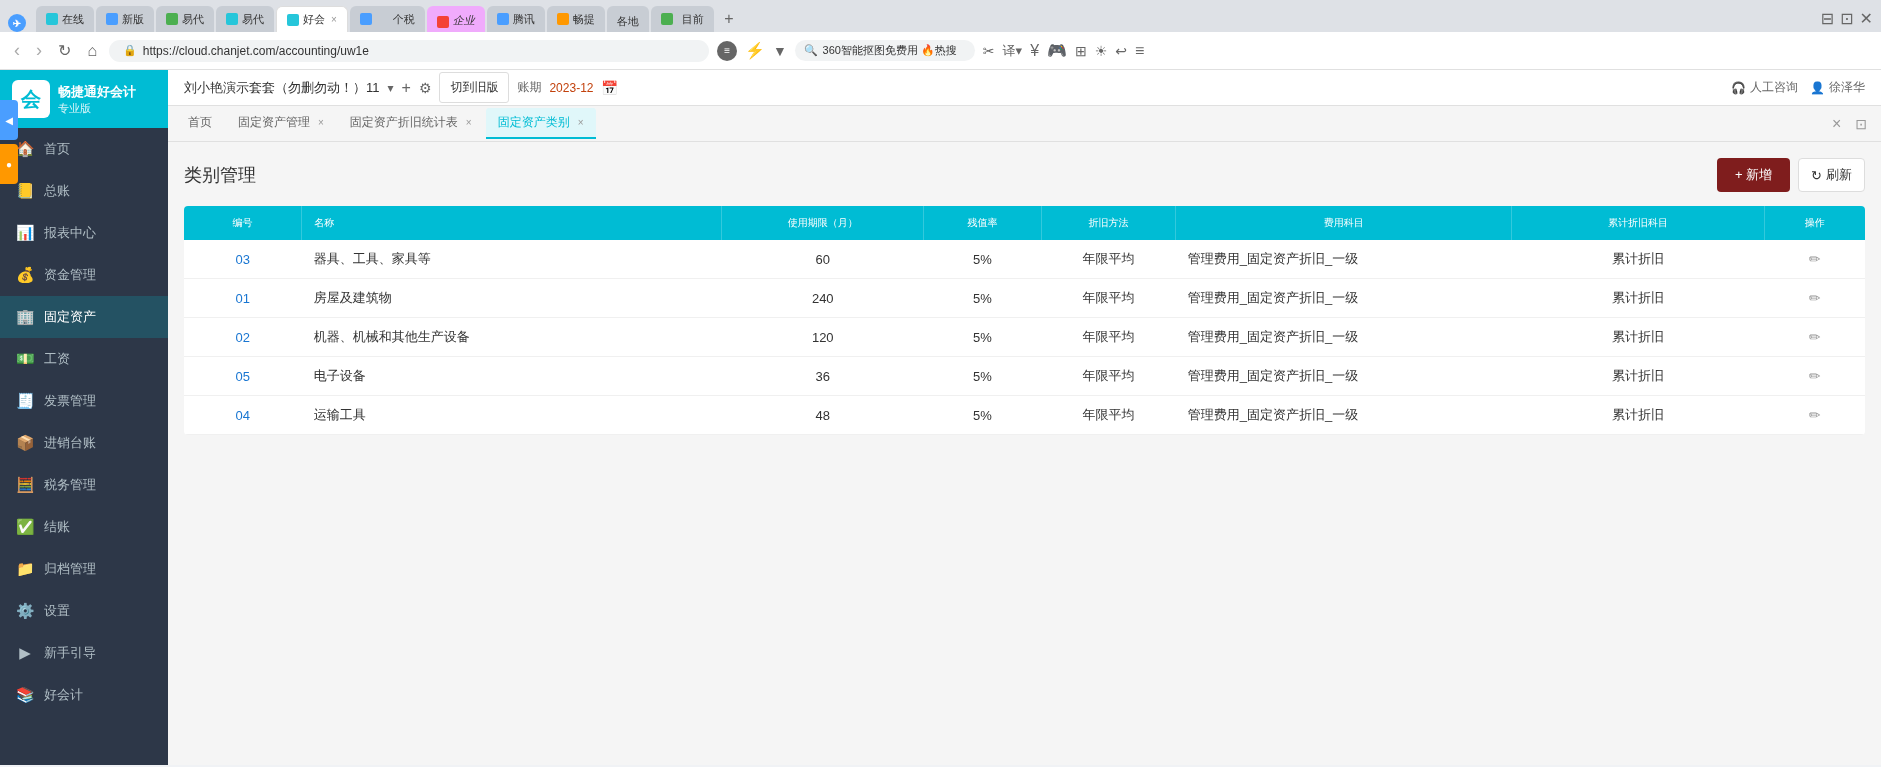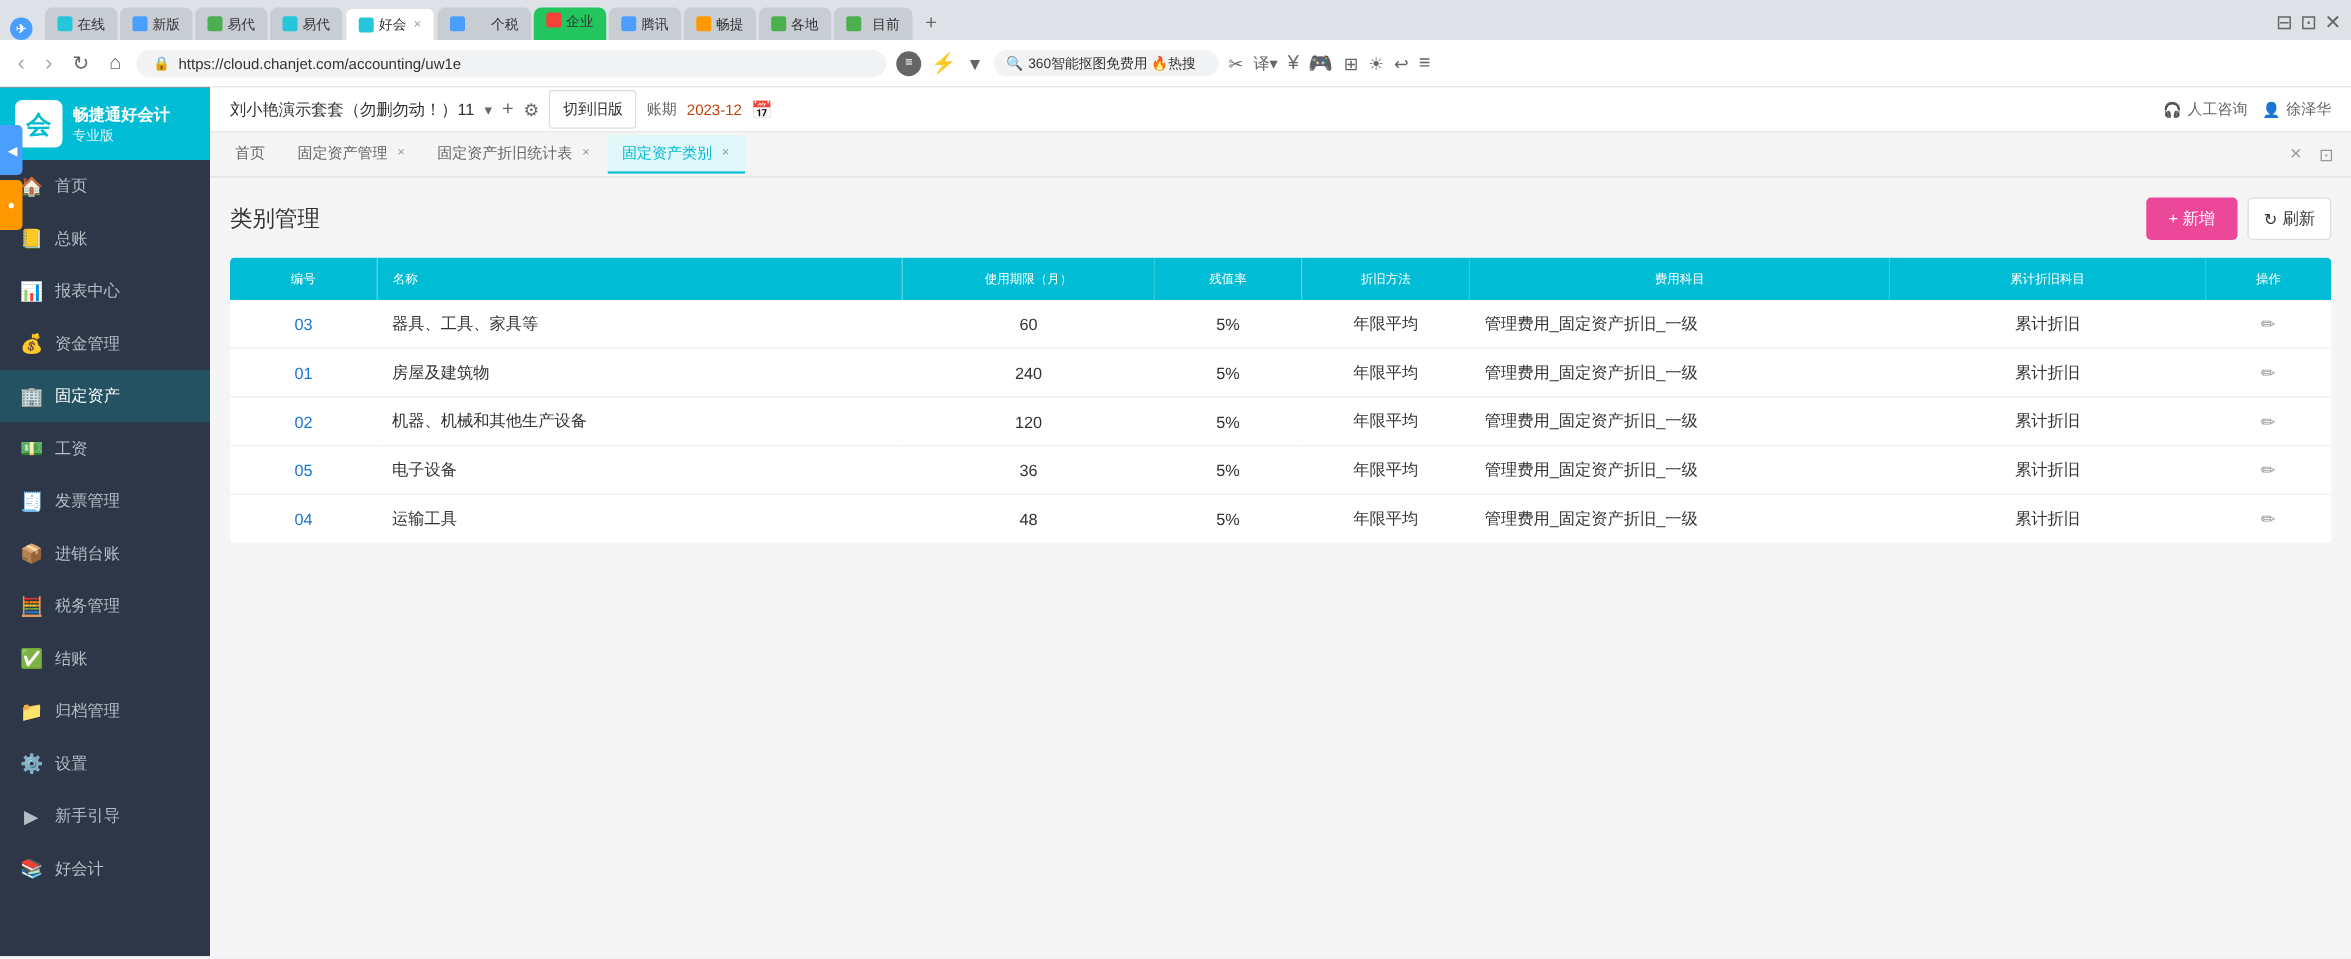--- a/index.html
+++ b/index.html
@@ -66,33 +66,33 @@
   </div>
   <div style="background:#fff; border-radius:6px 6px 0 0; padding:4px 10px; font-size:11px; display:flex; align-items:center; gap:4px; height:26px; cursor:pointer; border:1px solid #ddd; border-bottom:none;">
     <span style="width:12px; height:12px; background:#26c6da; border-radius:2px; display:inline-block;"></span>
     <span style="color:#333; white-space:nowrap;">好会</span>
     <span style="color:#999; font-size:10px; margin-left:2px; cursor:pointer;">×</span>
   </div>
   <div style="background:#c8cdd4; border-radius:6px 6px 0 0; padding:4px 10px; font-size:11px; display:flex; align-items:center; gap:4px; height:26px; cursor:pointer;">
     <span style="width:12px; height:12px; background:#4a9eff; border-radius:2px; display:inline-block;"></span>
     <span style="color:#333; white-space:nowrap;margin-left:17px;">个税</span>
   </div>
-  <div style="background:#22c55e; border-radius:6px 6px 0 0; padding:4px 10px; font-size:11px; display:flex; align-items:flex-start; gap:4px; height:26px; cursor:pointer;">
+  <div style="background:#f0abfc; border-radius:6px 6px 0 0; padding:4px 10px; font-size:11px; display:flex; align-items:flex-end; gap:4px; height:26px; cursor:pointer;font-style:italic;">
     <span style="width:12px; height:12px; background:#f44336; border-radius:2px; display:inline-block;"></span>
     <span style="color:#333; white-space:nowrap;">企业</span>
   </div>
   <div style="background:#c8cdd4; border-radius:6px 6px 0 0; padding:4px 10px; font-size:11px; display:flex; align-items:center; gap:4px; height:26px; cursor:pointer;">
     <span style="width:12px; height:12px; background:#4a9eff; border-radius:2px; display:inline-block;"></span>
     <span style="color:#333; white-space:nowrap;">腾讯</span>
   </div>
   <div style="background:#c8cdd4; border-radius:6px 6px 0 0; padding:4px 10px; font-size:11px; display:flex; align-items:center; gap:4px; height:26px; cursor:pointer;">
     <span style="width:12px; height:12px; background:#ff9800; border-radius:2px; display:inline-block;"></span>
     <span style="color:#333; white-space:nowrap;">畅提</span>
   </div>
-  <div style="background:#c8cdd4; border-radius:6px 6px 0 0; padding:4px 10px; font-size:11px; display:flex; align-items:center; gap:4px; height:26px; cursor:pointer;">
+  <div style="background:#c8cdd4; border-radius:6px 6px 0 0; padding:4px 10px; font-size:11px; display:flex; align-items:center; gap:4px; height:26px; cursor:pointer;flex-direction:column;">
     <span style="width:12px; height:12px; background:#4caf50; border-radius:2px; display:inline-block;"></span>
     <span style="color:#333; white-space:nowrap;">各地</span>
   </div>
   <div style="background:#c8cdd4; border-radius:6px 6px 0 0; padding:4px 10px; font-size:11px; display:flex; align-items:center; gap:9px; height:26px; cursor:pointer;">
     <span style="width:12px; height:12px; background:#4caf50; border-radius:2px; display:inline-block;"></span>
     <span style="color:#333; white-space:nowrap;">目前</span>
   </div>
   <div style="width:26px; height:26px; display:flex; align-items:center; justify-content:center; cursor:pointer; color:#666; font-size:16px;">+</div>
   <div style="flex:1;"></div>
   <div style="display:flex; align-items:center; gap:6px; padding-bottom:4px;">
@@ -245,21 +245,21 @@
       <div style="flex:1;"></div>
       <div style="cursor:pointer; color:#999; font-size:16px; padding:0 6px;">×</div>
       <div style="cursor:pointer; color:#999; font-size:14px; padding:0 6px;">⊡</div>
     </div>
 
     <div class="content-area">
 
       <div style="display:flex; justify-content:space-between; align-items:center; margin-bottom:14px;">
         <h2 style="font-size:18px; color:#333; font-weight:normal;">类别管理</h2>
         <div style="display:flex; gap:8px;">
-          <button style="background:#ec4899; color:#fff; border:none; border-radius:4px; padding:7px 18px; font-size:13px; cursor:pointer; display:flex; align-items:center; gap:4px;">+ 新增</button>
+          <button style="background:#7f1d1d; color:#fff; border:none; border-radius:4px; padding:7px 18px; font-size:13px; cursor:pointer; display:flex; align-items:center; gap:4px;">+ 新增</button>
           <button style="background:#fff; border:1px solid #ddd; border-radius:4px; padding:7px 12px; font-size:13px; cursor:pointer; color:#333; display:flex; align-items:center; gap:4px;">
             <span>↻</span>
             <span>刷新</span>
           </button>
         </div>
       </div>
 
       <table class="data-table">
         <thead>
           <tr>

